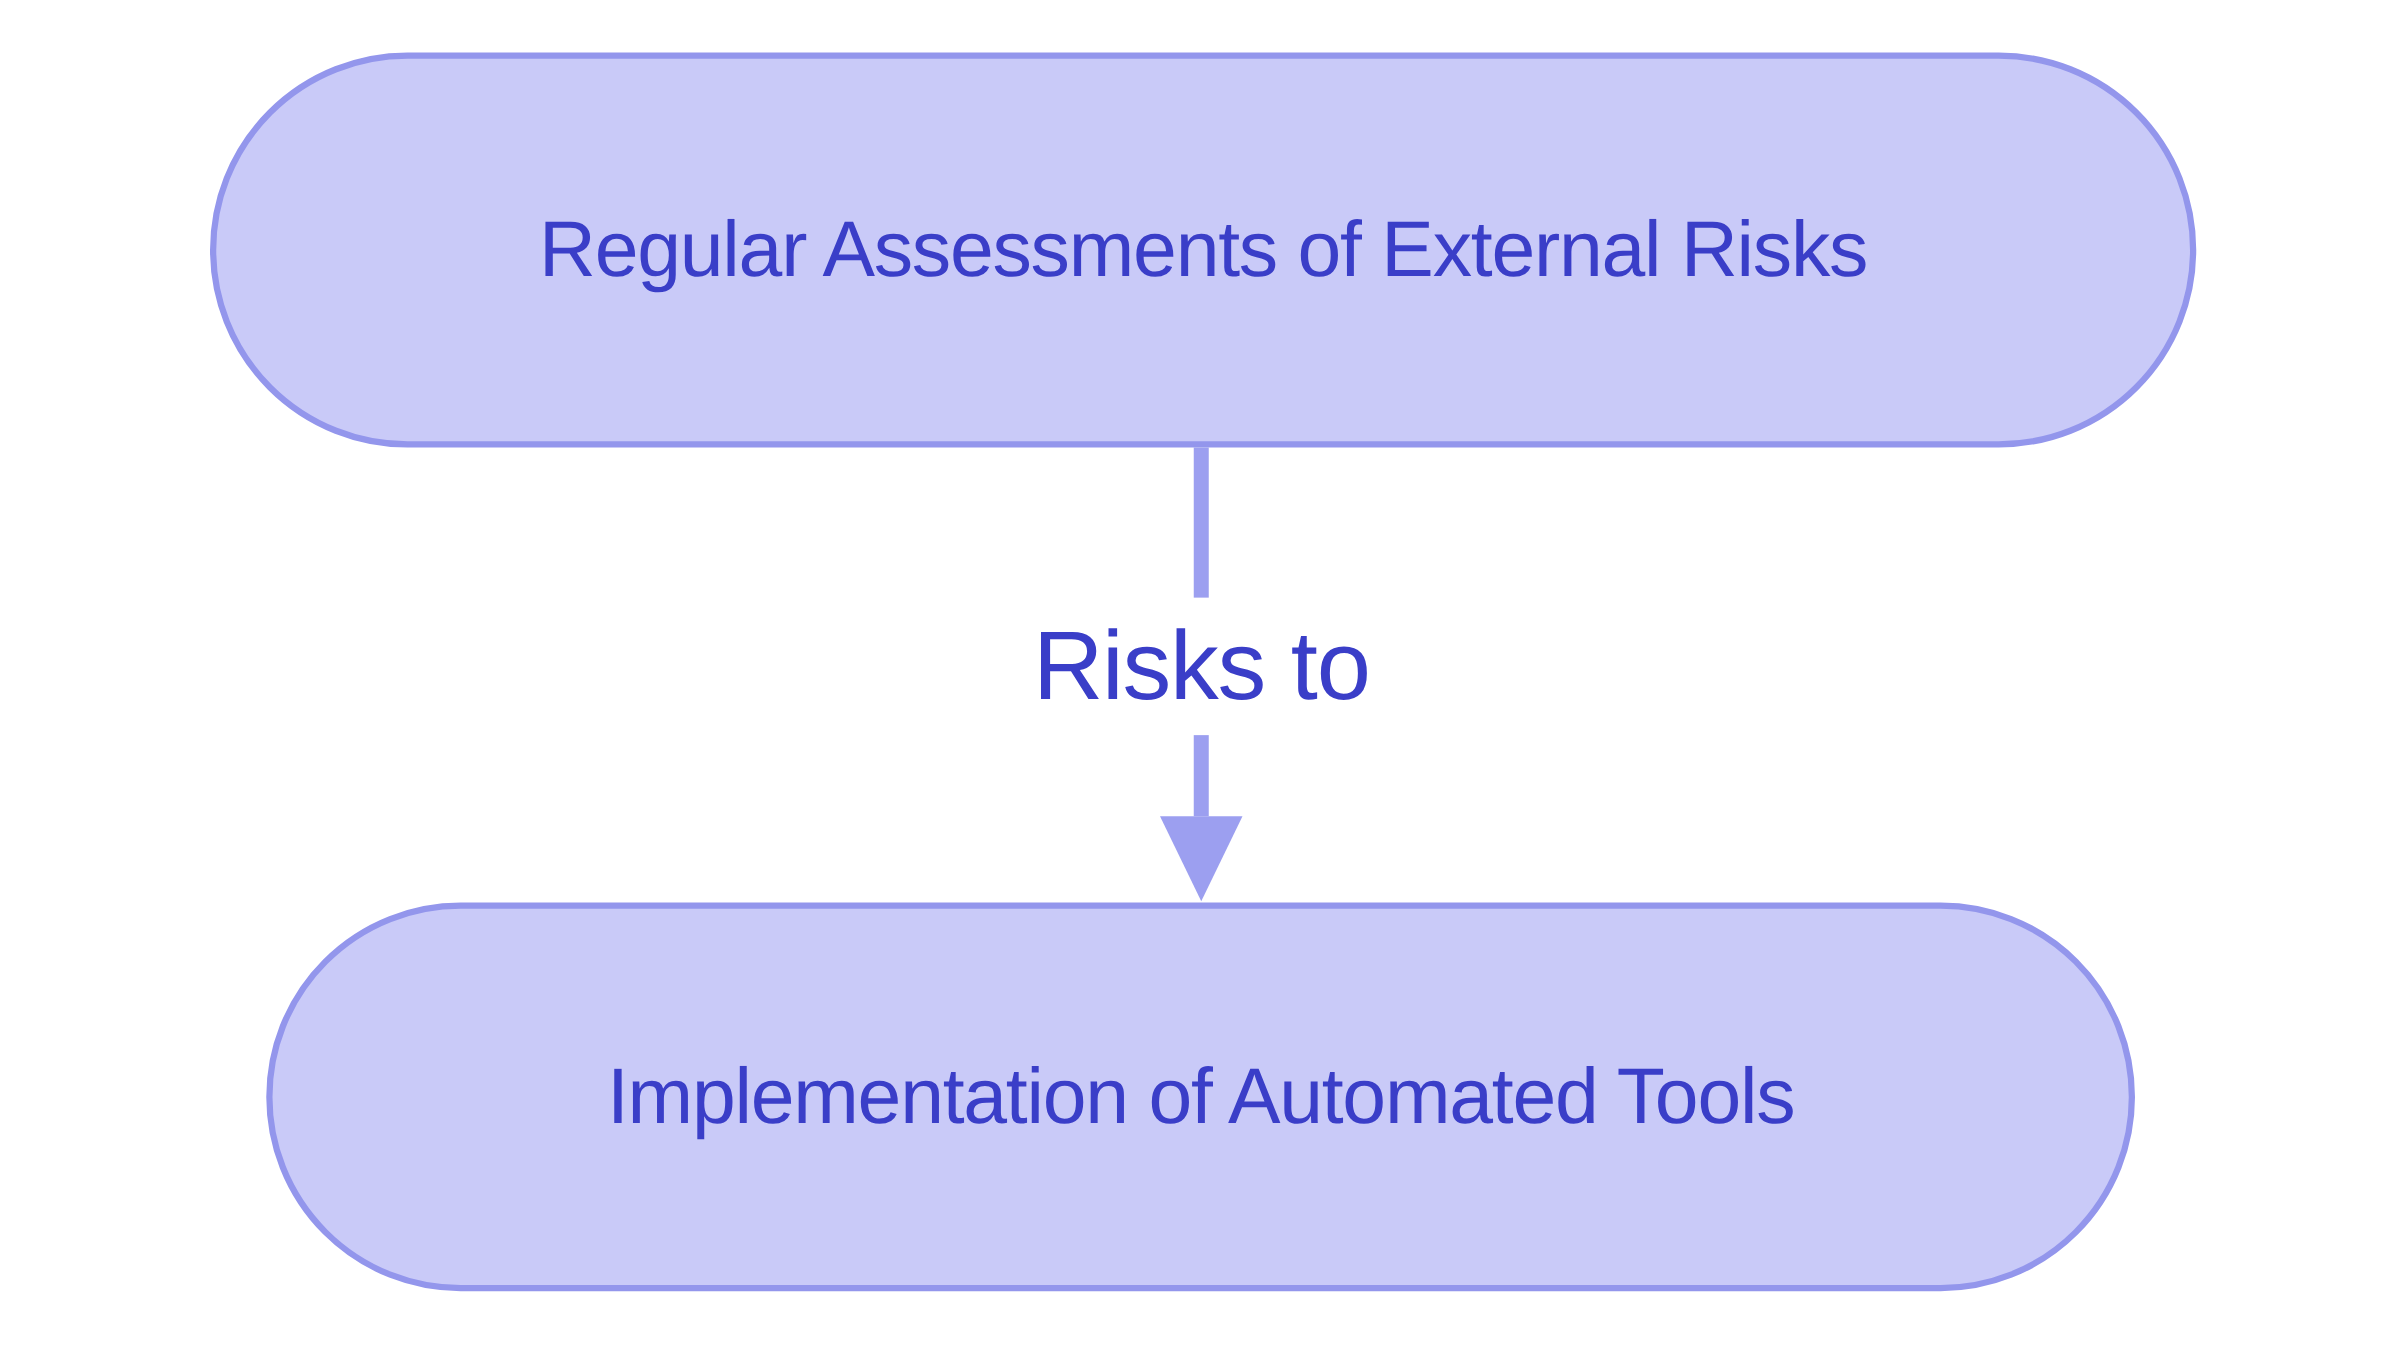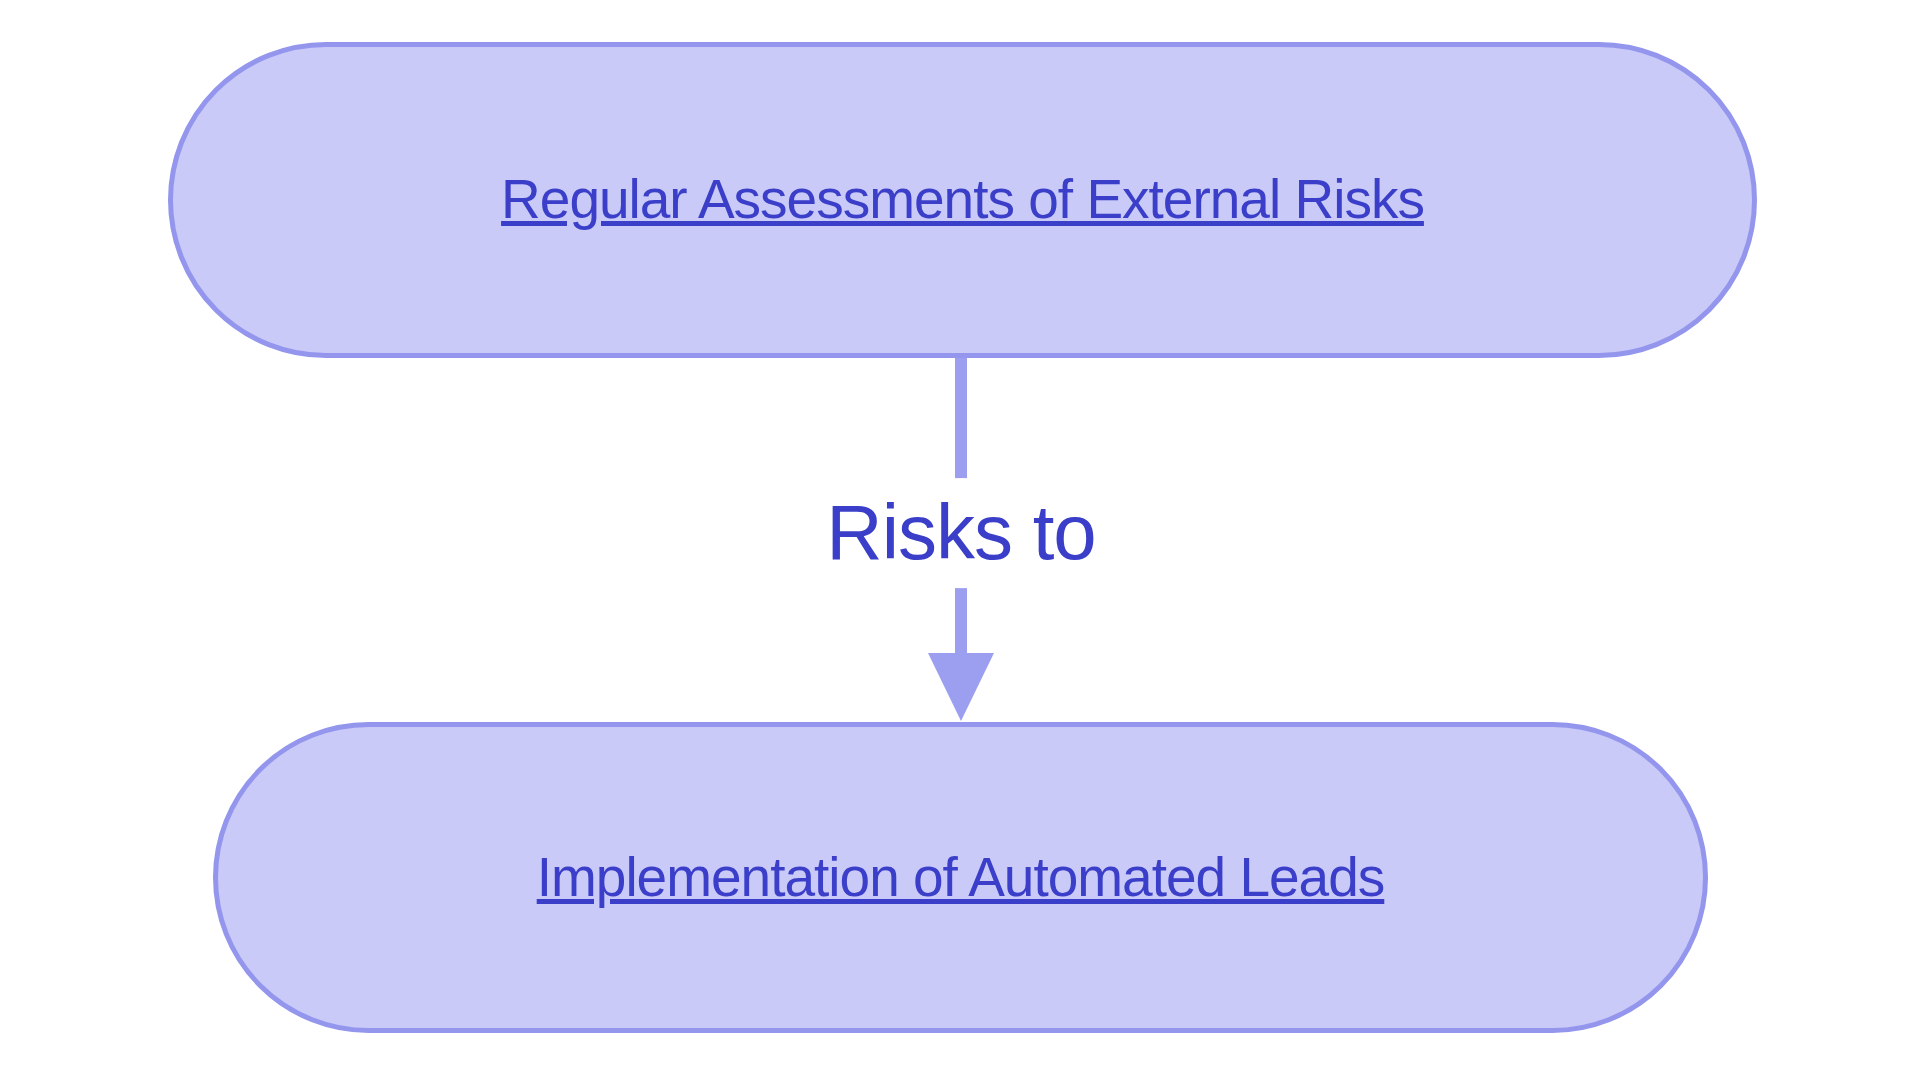--- a/index.html
+++ b/index.html
@@ -40,25 +40,24 @@
   }
   .node-bottom {
     left: 213px;
     top: 722px;
     width: 1495px;
     height: 311px;
     border-radius: 156px;
   }
   .node-label {
     color: var(--text);
-    font-size: 55px;
+    font-size: 63px;
     line-height: 1.15;
     letter-spacing: -1px;
     white-space: nowrap;
-    text-decoration: underline;
   }
   .edge-shaft {
     position: absolute;
     left: 955px;
     top: 358px;
     width: 12px;
     height: 295px;
     background: var(--arrow);
   }
   .edge-head {
@@ -95,16 +94,16 @@
     <span class="node-label">Regular Assessments of External Risks</span>
   </div>
 
   <div>
     <div class="edge-shaft"></div>
     <div class="edge-head"></div>
     <div class="edge-label">Risks to</div>
   </div>
 
   <div class="node node-bottom">
-    <span class="node-label">Implementation of Automated Leads</span>
+    <span class="node-label">Implementation of Automated Tools</span>
   </div>
 
 </div>
 
 </body></html>

